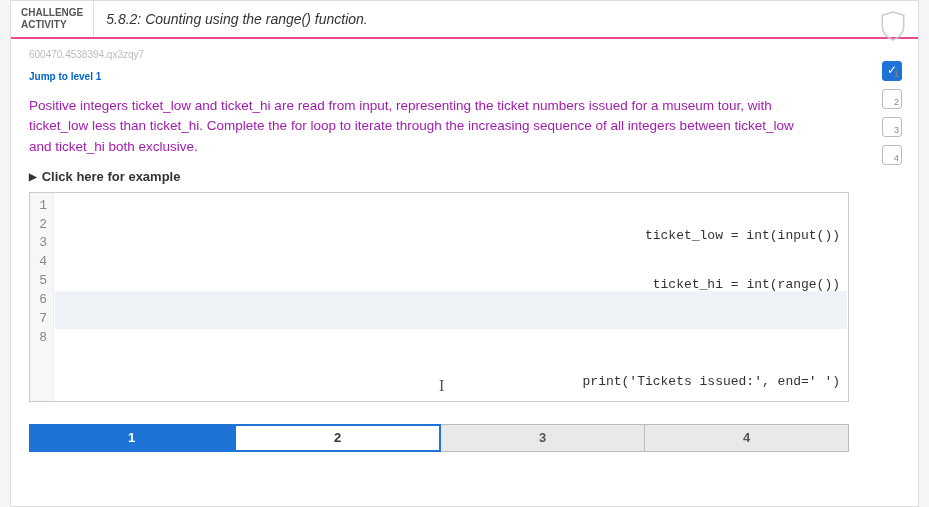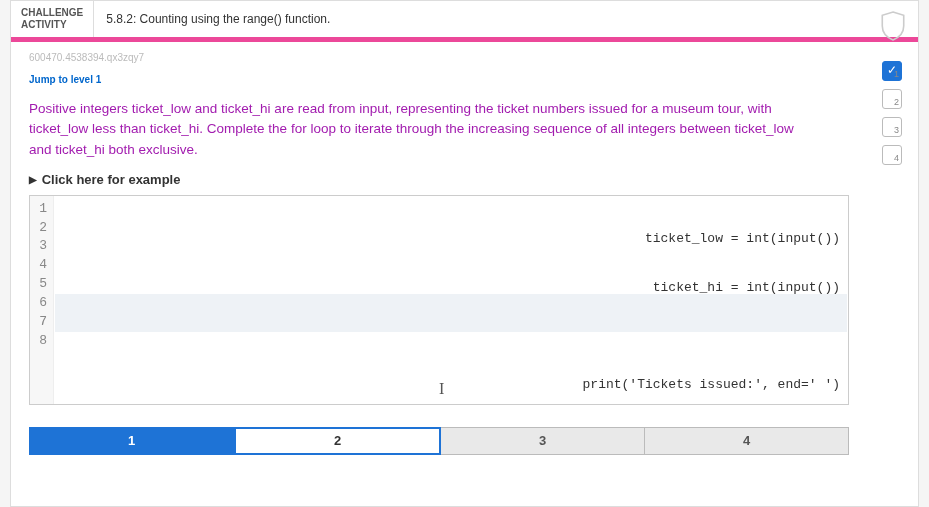--- a/index.html
+++ b/index.html
@@ -14,39 +14,40 @@
     .container {
       background: #fff;
       margin: 0 10px;
       border: 1px solid #ddd;
       height: 100%;
       position: relative;
     }
     .header-row {
       display: flex;
       align-items: stretch;
-      border-bottom: 5px solid #ec4899;
+      border-bottom: 2px solid #ec4899;
     }
     .challenge-label {
       padding: 6px 10px;
       border-right: 1px solid #ddd;
       font-size: 10px;
       font-weight: bold;
       color: #555;
       line-height: 1.2;
       display: flex;
       flex-direction: column;
       justify-content: center;
     }
     .activity-title {
       padding: 4px 12px;
-      font-size: 12px;
-      color: #333;
-      display: flex;
-      align-items: center;
+      font-size: 14px;
+      color: #333;
+      display: flex;
+      align-items: center;
+      font-style: italic;
     }
     .content {
       padding: 10px 18px;
       position: relative;
     }
     .qid {
       font-size: 10px;
       color: #bbb;
       margin-bottom: 6px;
     }
@@ -231,21 +232,21 @@
         <div>2</div>
         <div>3</div>
         <div>4</div>
         <div>5</div>
         <div>6</div>
         <div>7</div>
         <div>8</div>
       </div>
       <div class="code-lines">
         <div class="line">ticket_low = int(input())</div>
-        <div class="line">ticket_hi = int(input())</div>
+        <div class="line">ticket_hi = int(range())</div>
         <div class="line"></div>
         <div class="line">print('Tickets issued:', end=' ')</div>
         <div class="line"></div>
         
         
       </div>
       <span class="cursor-i">I</span>
     </div>
 
     <div class="progress-steps">

